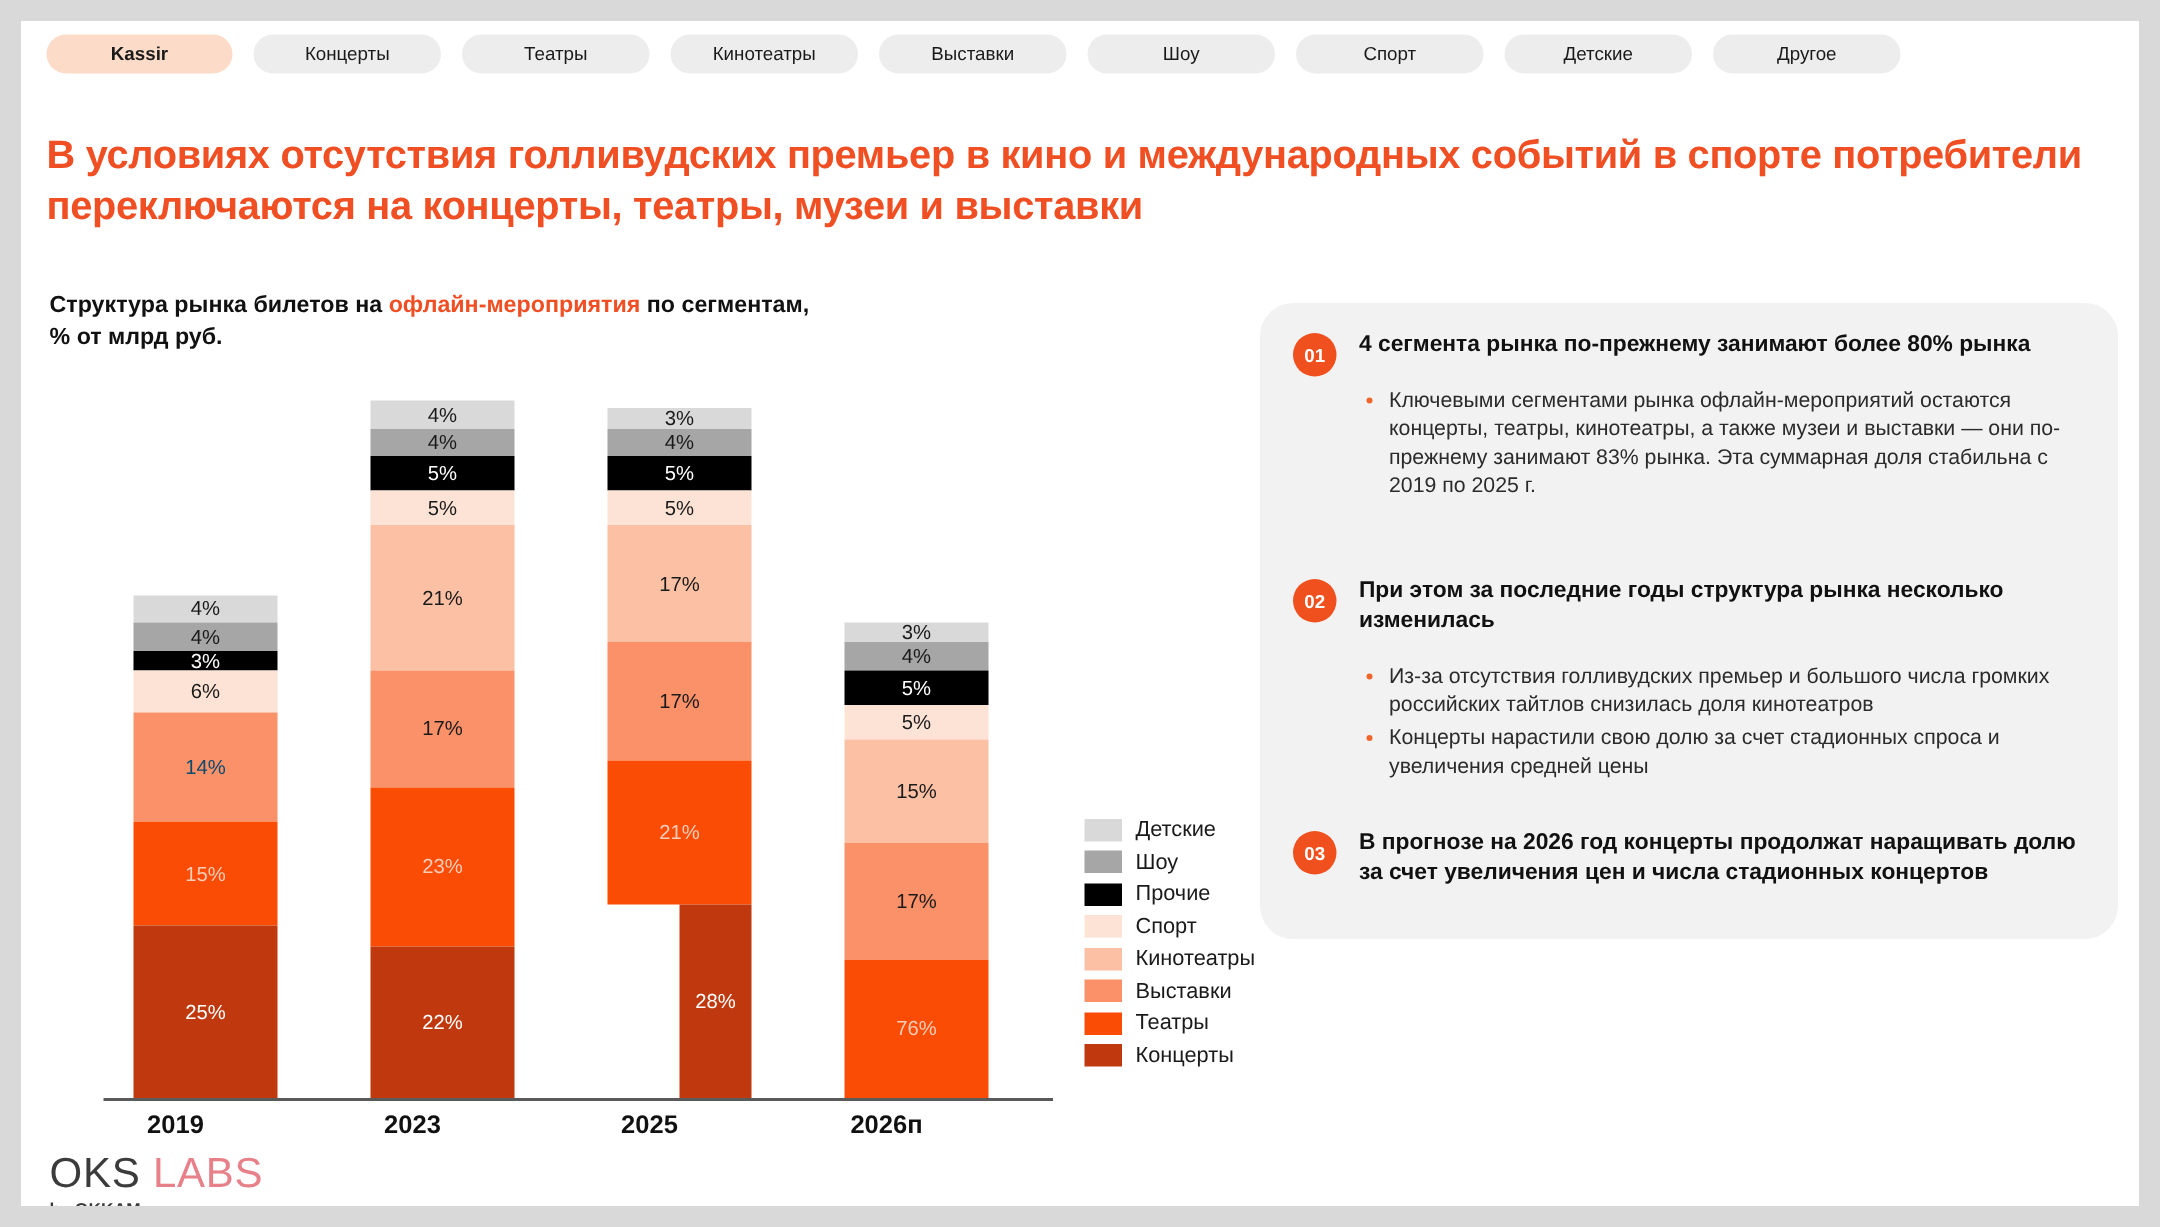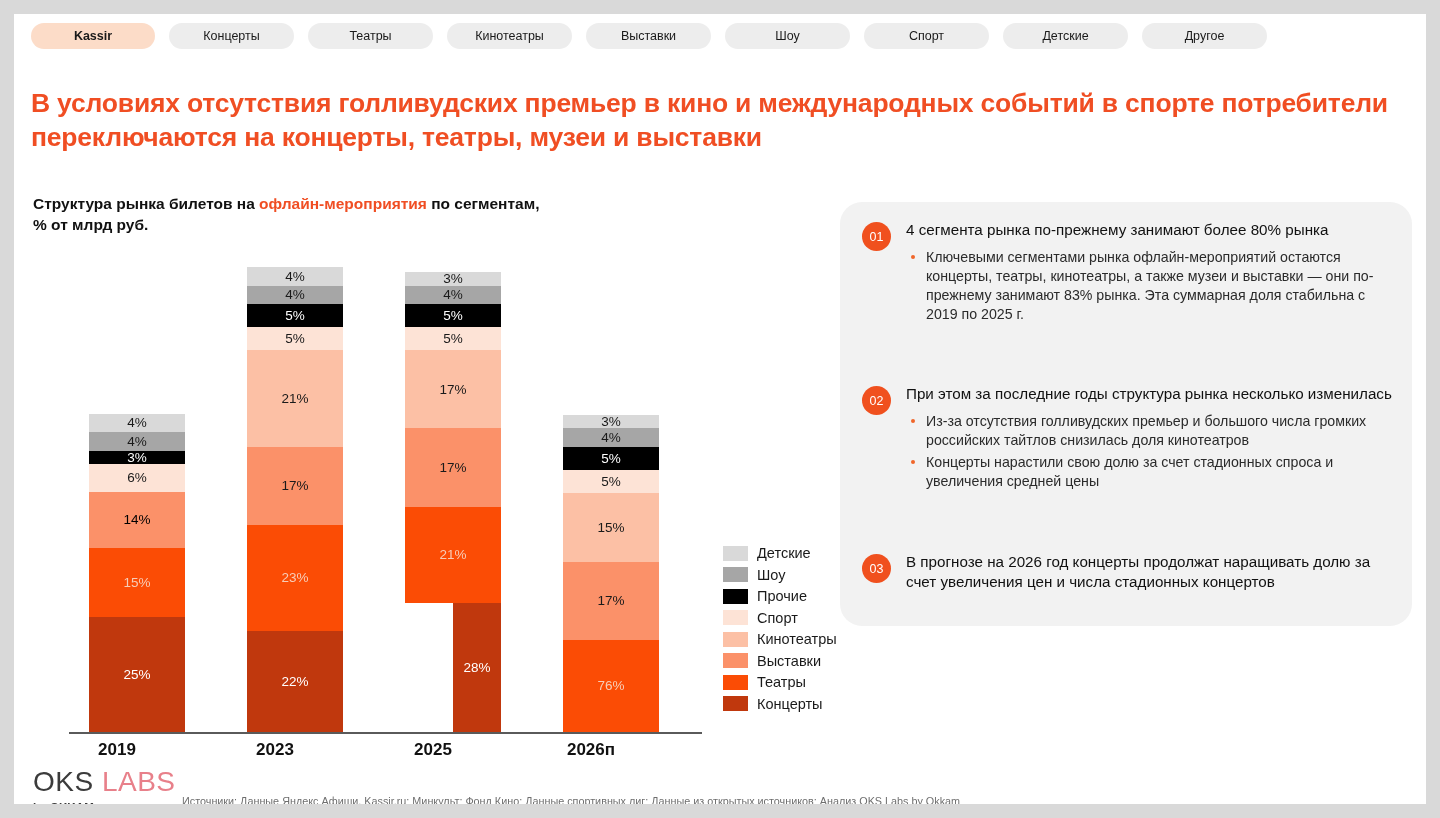--- a/index.html
+++ b/index.html
@@ -80,28 +80,28 @@
   #panel {
     position: absolute; left: 826px; top: 188px;
     width: 572px; height: 424px;
     background: #f2f2f2; border-radius: 22px;
   }
   .insight { position: absolute; left: 22px; width: 530px; }
   .badge {
     position: absolute; left: 0; top: 2px;
     width: 29px; height: 29px; border-radius: 50%;
     background: #f0501e; color: #ffffff;
-    font-size: 12.5px; font-weight: normal;
+    font-size: 12.5px; font-weight: bold;
     display: flex; align-items: center; justify-content: center;
   }
   .insight-body { margin-left: 44px; }
   .insight-title {
-    font-size: 15.2px; font-weight: normal; line-height: 1.3; color: #111;
-  }
-  .bullets { margin-top: 8px; }
+    font-size: 15.2px; font-weight: bold; line-height: 1.3; color: #111;
+  }
+  .bullets { margin-top: 18px; }
   .bullet {
     position: relative; padding-left: 20px; margin-top: 3px;
     font-size: 14.2px; line-height: 1.34; color: #2b2b2b;
   }
   .bullet .dot {
     position: absolute; left: 5px; top: 7px;
     width: 4px; height: 4px; border-radius: 50%;
     background: #f0662a;
   }
   
@@ -145,21 +145,21 @@
     <span>% от млрд руб.</span>
   </div>
 
   <div id="chart-area">
     <div id="plot">
         <div class="bar" style="left: 36px;">
           <div class="seg" style="height: 18.4px; background: rgb(217, 217, 217); color: rgb(26, 26, 26);">4%</div>
           <div class="seg" style="height: 18.4px; background: rgb(166, 166, 166); color: rgb(26, 26, 26);">4%</div>
           <div class="seg" style="height: 13.8px; background: rgb(0, 0, 0); color: rgb(255, 255, 255);">3%</div>
           <div class="seg" style="height: 27.6px; background: rgb(253, 227, 214); color: rgb(26, 26, 26);">6%</div>
-          <div class="seg" style="height: 56px; background: rgb(251, 145, 105); color: #000000;">14%</div>
+          <div class="seg" style="height: 73px; background: rgb(251, 145, 105); color: #0c4a6e;">14%</div>
           <div class="seg" style="height: 69px; background: rgb(251, 76, 5); color: rgb(247, 205, 184);">15%</div>
           <div class="seg" style="height: 115px; background: rgb(192, 56, 13); color: rgb(255, 255, 255);">25%</div>
         </div>
         <div class="bar" style="left: 194px;">
           <div class="seg" style="height: 18.4px; background: rgb(217, 217, 217); color: rgb(26, 26, 26);">4%</div>
           <div class="seg" style="height: 18.4px; background: rgb(166, 166, 166); color: rgb(26, 26, 26);">4%</div>
           <div class="seg" style="height: 23px; background: rgb(0, 0, 0); color: rgb(255, 255, 255);">5%</div>
           <div class="seg" style="height: 23px; background: rgb(253, 227, 214); color: rgb(26, 26, 26);">5%</div>
           <div class="seg" style="height: 96.6px; background: rgb(252, 192, 165); color: rgb(26, 26, 26);">21%</div>
           <div class="seg" style="height: 78.2px; background: rgb(251, 145, 105); color: rgb(26, 26, 26);">17%</div>
@@ -253,15 +253,14 @@
           <div class="insight-title">В прогнозе на 2026 год концерты продолжат наращивать долю за счет увеличения цен и числа стадионных концертов</div>
         </div>
       </div>
     </div>
 
   <div id="logo">
     <div class="l1"><span class="oks">OKS</span> <span class="labs">LABS</span></div>
     <div class="l2">by OKKAM</div>
   </div>
 
-  <div id="sources">Источники: Данные Яндекс Афиши, Kassir.ru; Минкульт; Фонд Кино; Данные спортивных лиг; Данные из открытых источников; Анализ OKS Labs by Okkam</div>
 
 </div>
 
 </body></html>

